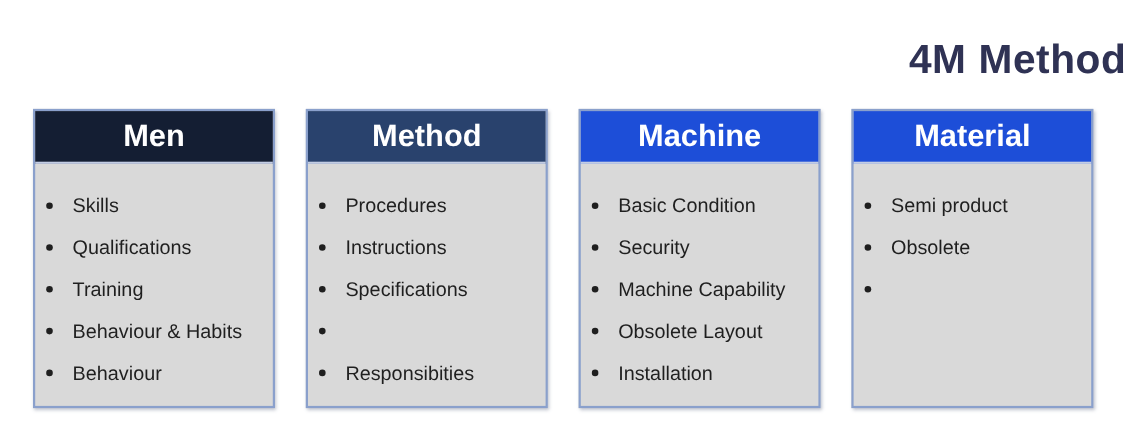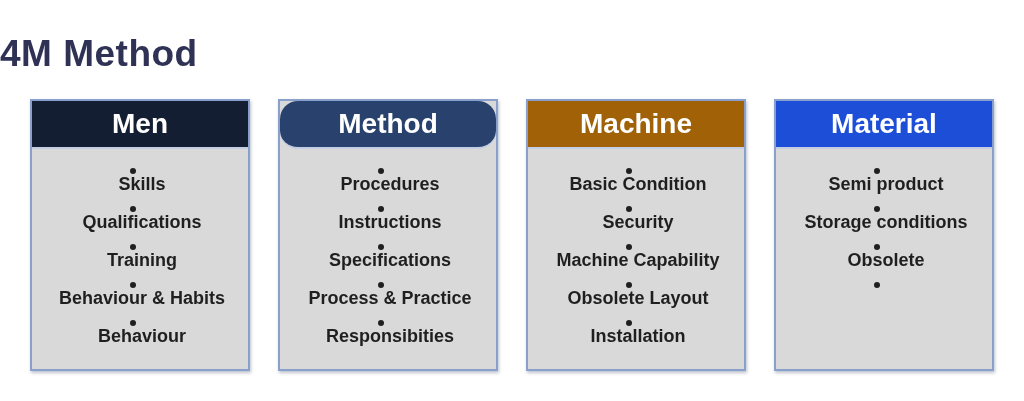--- a/index.html
+++ b/index.html
@@ -10,21 +10,21 @@
   }
   .stage {
     position: relative;
     width: 1024px;
     height: 401px;
     background: #ffffff;
     overflow: hidden;
   }
   .title {
     padding-top: 33px;
-    text-align: left;
+    text-align: right;
     font-size: 37px;
     line-height: 42px;
     font-weight: bold;
     letter-spacing: 0.5px;
   }
   .columns {
     display: flex;
     gap: 28px;
     padding: 0 30px;
     margin-top: 24px;
@@ -55,24 +55,23 @@
     margin: 0;
     padding: 19px 6px 0 0;
     flex: 1;
   }
   .card-body li {
     display: flex;
     align-items: center;
     height: 38px;
     padding-left: 10px;
     font-size: 18px;
-    font-weight: bold;
+    font-weight: normal;
     color: #1f1f1f;
     white-space: nowrap;
-    flex-direction: column;
   }
   .bullet {
     width: 6px;
     height: 6px;
     border-radius: 50%;
     background: #1f1f1f;
     margin-right: 18px;
     flex: none;
   }
 </style>
@@ -105,47 +104,46 @@
             <span>Behaviour &amp; Habits</span>
           </li>
         <li>
             <span class="bullet"></span>
             <span>Behaviour</span>
           </li>
       </ul>
     </div>
 
     <div class="card" style="border-color: rgb(138, 160, 204);">
-      <div class="card-header" style="background-color: rgb(41, 66, 109); border-radius: 18px;">Method</div>
+      <div class="card-header" style="background-color: rgb(41, 66, 109);">Method</div>
       <ul class="card-body">
         <li>
             <span class="bullet"></span>
             <span>Procedures</span>
           </li>
         <li>
             <span class="bullet"></span>
             <span>Instructions</span>
           </li>
         <li>
             <span class="bullet"></span>
             <span>Specifications</span>
           </li>
         <li>
             <span class="bullet"></span>
-            <span>Process &amp; Practice</span>
           </li>
         <li>
             <span class="bullet"></span>
             <span>Responsibities</span>
           </li>
       </ul>
     </div>
 
     <div class="card" style="border-color: rgb(138, 160, 204);">
-      <div class="card-header" style="background-color: #a16207;">Machine</div>
+      <div class="card-header" style="background-color: #1d4ed8;">Machine</div>
       <ul class="card-body">
         <li>
             <span class="bullet"></span>
             <span>Basic Condition</span>
           </li>
         <li>
             <span class="bullet"></span>
             <span>Security</span>
           </li>
         <li>
@@ -165,24 +163,20 @@
 
     <div class="card" style="border-color: rgb(138, 160, 204);">
       <div class="card-header" style="background-color: #1d4ed8;">Material</div>
       <ul class="card-body">
         <li>
             <span class="bullet"></span>
             <span>Semi product</span>
           </li>
         <li>
             <span class="bullet"></span>
-            <span>Storage conditions</span>
-          </li>
-        <li>
-            <span class="bullet"></span>
             <span>Obsolete</span>
           </li>
         <li>
             <span class="bullet"></span>
           </li>
       </ul>
     </div>
 
   </div>
 </div>

